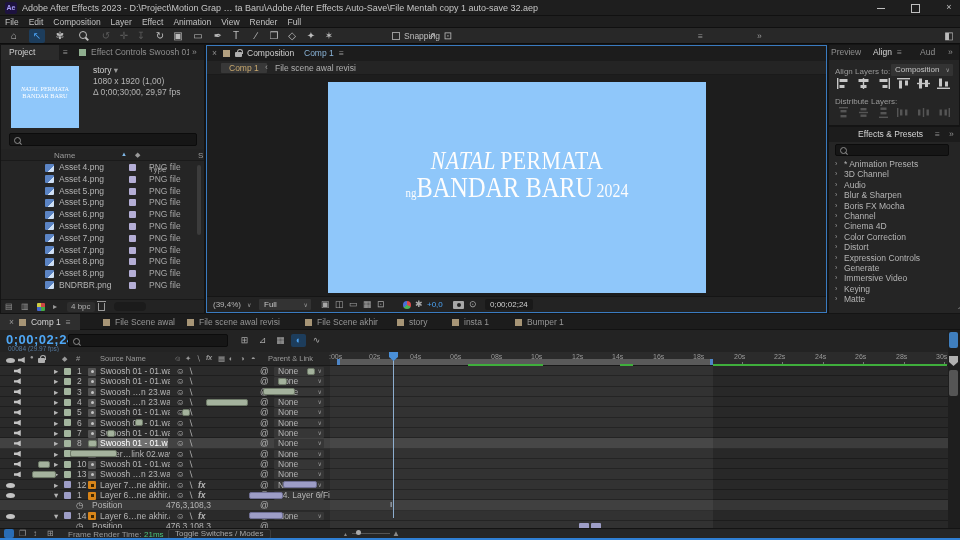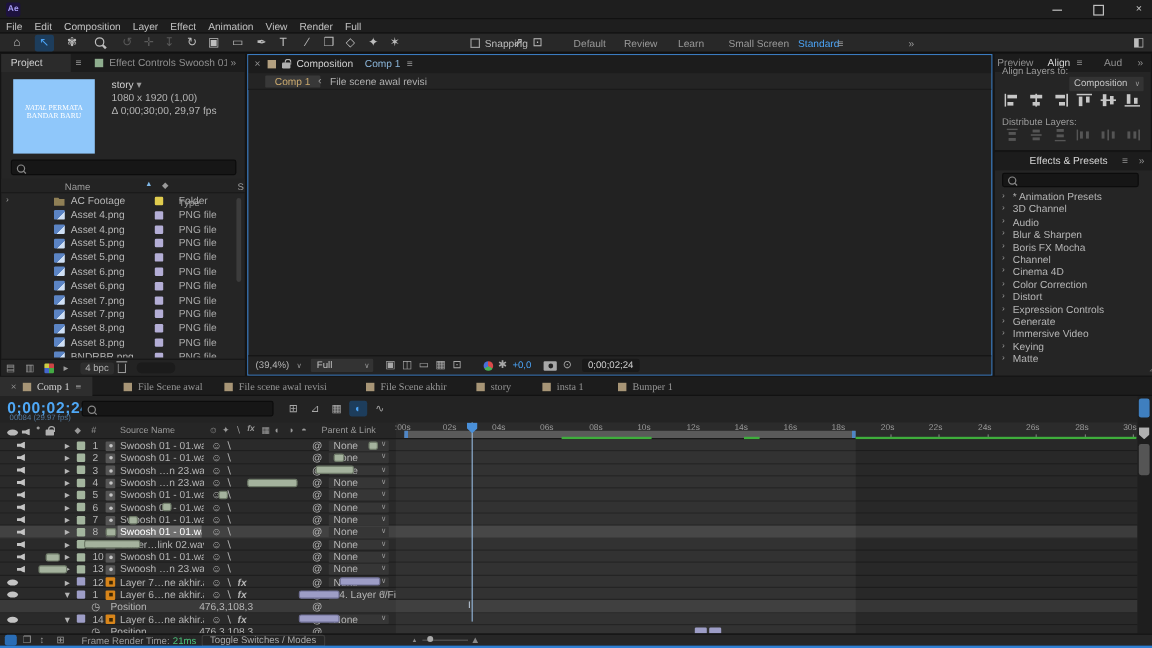--- a/index.html
+++ b/index.html
@@ -95,21 +95,21 @@
   .al-ic svg{width:13px;height:11px;}
   .al-ic.d{top:62px;color:#555;}
   #fx-panel{left:829px;top:127px;width:138px;height:186px;}
   .erow{position:relative;height:10.4px;font-size:8.5px;color:#b5b5b5;white-space:nowrap;text-align:right;}
   .erow .echev{position:absolute;left:6px;top:1px;font-size:7px;color:#9a9a9a;}
   .erow .etext{position:absolute;left:15px;top:0;}
   #fx-scroll{position:absolute;right:3px;top:32px;width:4px;height:72px;background:#454545;border-radius:2px;}
   #fx-grip{position:absolute;right:3px;bottom:3px;color:#777;font-size:8px;}
   
   #tl-tabs{position:absolute;left:0;top:314px;width:960px;height:16px;background:#1c1c1c;border-bottom:1px solid #121212;}
-  .ttab{position:absolute;top:0;height:16px;font-size:8.5px;color:#969696;white-space:nowrap;font-family:Liberation Serif, serif;}
+  .ttab{position:absolute;top:0;height:16px;font-size:8.5px;color:#969696;white-space:nowrap;}
   .ttab .tsq{display:inline-block;width:7px;height:7px;background:#a79576;margin-right:5px;vertical-align:-1px;}
   .ttab .tx,.ttab .tmenu{display:none;color:#9a9a9a;margin:0 5px;}
   .ttab.active{background:#2e2e2e;padding:0 4px;color:#d6d6d6;}
   .ttab.active .tx,.ttab.active .tmenu{display:inline-block;}
   .ttab span{line-height:16px;}
   
   #timeline{position:absolute;left:0;top:330px;width:960px;height:198px;background:#232323;overflow:hidden;}
   #tl-tc{position:absolute;left:6px;top:2px;font-size:13px;font-weight:bold;color:#4fa8f6;letter-spacing:.5px;}
   #tl-frame{position:absolute;left:8px;top:15px;font-size:6.5px;color:#55789c;}
   #tl-search{left:68px;top:4px;width:160px;height:13px;}
@@ -173,20 +173,21 @@
   #toggle-box{position:absolute;left:168px;top:0px;padding:0 6px;border:1px solid #3c3c3c;border-radius:2px;line-height:8px;color:#a8a8a8;}
   #bottom-blue{position:absolute;left:0;top:538px;width:960px;height:2px;background:#2f7fd4;}
   .eye-h{position:relative;display:inline-block;width:9px;height:5px;background:#b8b8b8;border-radius:50%;}
   .spk-h{position:relative;display:inline-block;width:9px;height:6px;background:#b8b8b8;clip-path:polygon(0 30%,35% 30%,75% 0,75% 100%,35% 70%,0 70%);}
 </style>
 </head>
 <body>
 
 <div id="titlebar">
   <div id="ae-badge">Ae</div>
+  <div id="win-title">Adobe After Effects 2023 - D:\Project\Motion Grap … ta Baru\Adobe After Effects Auto-Save\File Mentah copy 1 auto-save 32.aep</div>
   <div class="winbtn" id="btn-min" style="left:866px;"></div>
   <div class="winbtn" id="btn-max" style="left:900px;"></div>
   <div class="winbtn" style="left:934px;">×</div>
 </div>
 
 <div id="menubar">
   
 <span>File</span><span>Edit</span><span>Composition</span><span>Layer</span><span>Effect</span><span>Animation</span><span>View</span><span>Render</span><span>Full</span></div>
 
 <div id="toolbar">
@@ -207,28 +208,20 @@
       <span class="tool" style="left: 248px;">∕</span>
       <span class="tool" style="left: 266px;">❐</span>
       <span class="tool" style="left: 284px;">◇</span>
       <span class="tool" style="left: 303px;">✦</span>
       <span class="tool" style="left: 321px;">✶</span>
     </div>
   <span id="snap-box"></span>
   <span id="snap-label">Snapping</span>
   <span class="tool" style="left:424px;">⇗</span>
   <span class="tool" style="left:440px;">⊡</span>
-  <div class="abs" style="left:0;top:0;width:800px;height:16px;">
-
-  <span class="ws" style="left: 478px;">Default</span>
-      <span class="ws" style="left: 520px;">Review</span>
-      <span class="ws" style="left: 565px;">Learn</span>
-      <span class="ws" style="left: 607px;">Small Screen</span>
-      <span class="ws active" style="left: 665px;">Standard</span>
-    </div>
   <span class="ws" style="left:698px;">≡</span>
   <span class="ws" style="left:757px;">»</span>
   <span class="tool" style="left:941px;">◧</span>
 </div>
 
 <div id="project" class="panel">
   <div class="tabstrip">
     <span class="ptab">Project</span>
     <span class="abs" style="left:62px;top:2px;color:#9a9a9a;">≡</span>
     <span class="abs" style="left:78px;top:4px;width:7px;height:7px;background:#8fae8f;"></span>
@@ -252,27 +245,20 @@
   </div>
   <div id="proj-cols">
     <span class="abs" style="left:53px;top:2px;">Name</span>
     <span class="abs" style="left:120px;top:2px;color:#7fb8e8;font-size:6px;">▲</span>
     <span class="abs" style="left:134px;top:2px;color:#9a9a9a;font-size:7px;">◆</span>
     <span class="abs" style="left:148px;top:16px;">Type</span>
     <span class="abs" style="left:197px;top:2px;">S</span>
   </div>
   <div class="abs" style="left:0;top:117px;width:203px;height:136px;overflow:hidden;">
 
-  <div class="frow folder">
-        <span class="fchev">›</span>
-        <span class="fic"></span>
-        <span class="fname">AC Footage</span>
-        <span class="fsw"></span>
-        <span class="ftype">Folder</span>
-      </div>
       <div class="frow">
 
         <span class="fic"></span>
         <span class="fname">Asset 4.png</span>
         <span class="fsw"></span>
         <span class="ftype">PNG file</span>
       </div>
       <div class="frow">
 
         <span class="fic"></span>
@@ -362,20 +348,28 @@
     <span class="sq abs" style="left:16px;top:4px;"></span>
     <span class="padlock abs" style="left:28px;top:3px;"></span>
     <span class="abs" style="left:40px;top:2px;color:#d0d0d0;">Composition</span>
     <span class="abs" style="left:97px;top:2px;color:#8ab4d8;">Comp 1</span>
     <span class="abs" style="left:132px;top:2px;color:#9a9a9a;">≡</span>
   </div>
   <div id="comp-crumb">
     <span id="crumb-chip">Comp 1</span>
     <span class="abs" style="left:58px;top:1px;color:#9a9a9a;">‹</span>
     <span class="abs" style="left:68px;top:2px;font-size:8.5px;color:#b0b0b0;">File scene awal revisi</span>
+  </div>
+  <div id="viewer">
+    <div id="canvas" style="background: rgb(143, 199, 250);">
+      <div id="logo">
+        <div class="l1"><i>NATAL</i><span>PERMATA</span></div>
+        <div class="l2"><span class="ng">ng</span><span>BANDAR BARU</span><span class="yr">2024</span></div>
+      </div>
+    </div>
   </div>
   <div id="comp-status">
     <span class="abs" style="left:6px;top:3px;">(39,4%)</span>
     <span class="abs" style="left:40px;top:4px;font-size:6px;color:#9a9a9a;">∨</span>
     <span class="ddbox" style="left:52px;top:2px;width:52px;height:11px;padding:1px 0 0 5px;">
       <span>Full</span><span class="chev-d">∨</span>
     </span>
     <span class="cs-ic" style="left:114px;">▣</span>
     <span class="cs-ic" style="left:128px;">◫</span>
     <span class="cs-ic" style="left:142px;">▭</span>
@@ -391,21 +385,21 @@
 </div>
 
 <div id="align-panel" class="panel">
   <div class="tabstrip">
     <span style="left:2px;">Preview</span>
     <span style="left:44px;color:#d6d6d6;">Align</span>
     <span style="left:68px;">≡</span>
     <span style="left:91px;">Aud</span>
     <span style="left:119px;">»</span>
   </div>
-  <span class="al-label" style="top:10px;">Align Layers to:</span>
+  <span class="al-label" style="top:22px;">Align Layers to:</span>
   <span class="ddbox" style="left:62px;top:19px;width:62px;height:12px;padding:1px 0 0 4px;font-size:8px;">
     <span>Composition</span><span class="chev-d">∨</span>
   </span>
   <span class="al-ic" style="left:8px;"><svg viewBox="0 0 13 11">
         <rect x="0" y="0" width="1.4" height="11" fill="currentColor"></rect>
         <rect x="2.5" y="1" width="8" height="3" fill="currentColor"></rect>
         <rect x="2.5" y="7" width="5" height="3" fill="currentColor"></rect>
       </svg></span>
   <span class="al-ic" style="left:28px;"><svg viewBox="0 0 13 11">
         <rect x="5.8" y="0" width="1.4" height="11" fill="currentColor"></rect>

